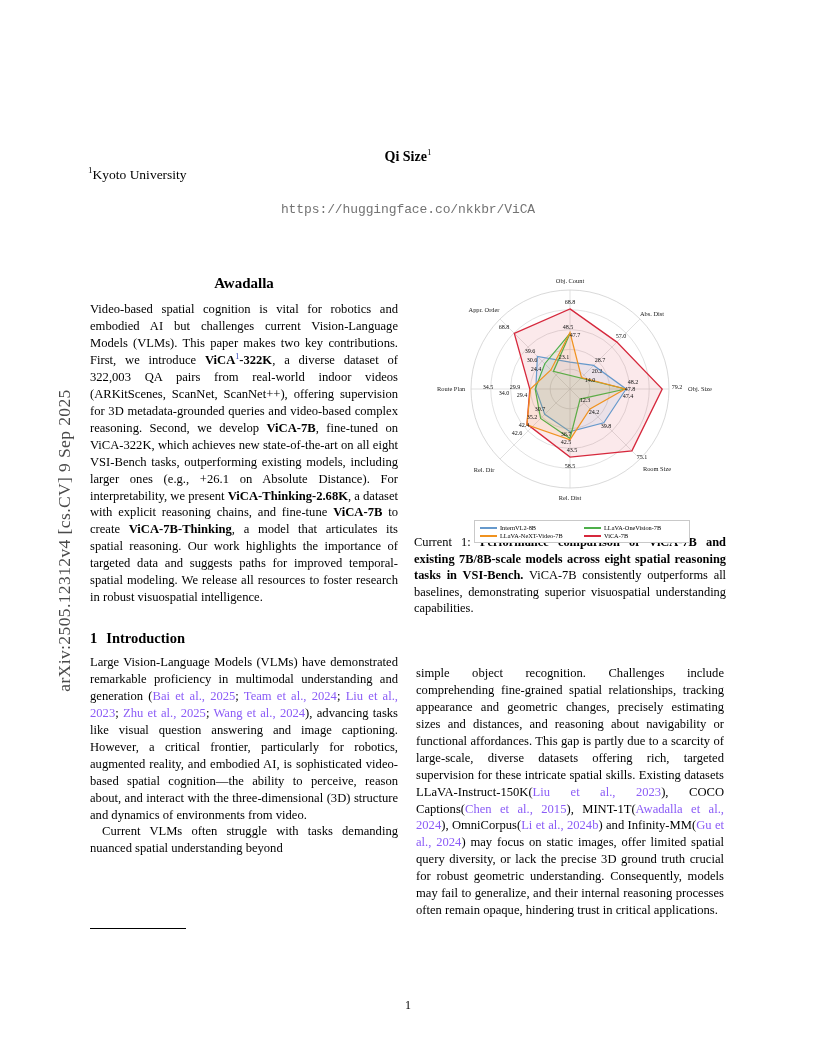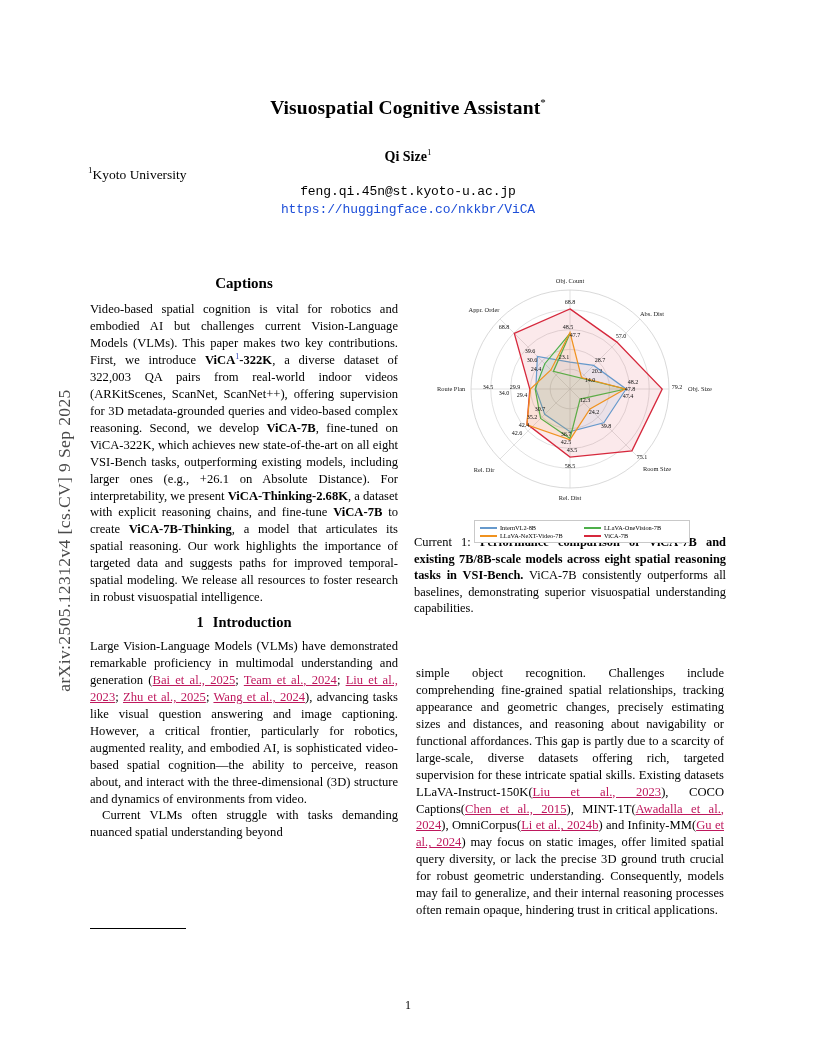--- a/index.html
+++ b/index.html
@@ -72,21 +72,21 @@
     font-size: 13px;
     letter-spacing: -0.1px;
   }
   .url {
     position: absolute;
     left: 88px; top: 202px;
     width: 640px;
     text-align: center;
     font-family: "Liberation Mono", monospace;
     font-size: 13px;
-    color: #1d4ed8;
+    color: #737373;
     letter-spacing: -0.1px;
   }
 
   
   .col-left {
     position: absolute;
     left: 90px; top: 275px;
     width: 308px;
   }
   .col-right {
@@ -107,26 +107,25 @@
     line-height: 1.345;
     text-align: justify;
     text-justify: inter-word;
     hyphens: none;
   }
   p.indent { text-indent: 12px; }
 
   .sec-head {
     font-size: 14.5px;
     font-weight: bold;
-    margin: 8px 0 7px 0;
-    text-align: center;
+    margin: 24px 0 7px 0;
   }
   .sec-head .num { margin-right: 9px; }
 
-  .cite { color: #be185d; text-decoration: underline; }
+  .cite { color: #8b5cf6; }
   .bold { font-weight: bold; }
 
   
   .figure {
     position: absolute;
     left: 414px; top: 272px;
     width: 312px;
   }
   .fig-caption {
     margin-top: 6px;
@@ -193,34 +192,30 @@
     white-space: nowrap;
   }
 </style>
 </head>
 <body>
 
 <div class="page">
 
   <div class="arxiv-stamp">arXiv:2505.12312v4  [cs.CV]  9 Sep 2025</div>
 
-  <div class="title">
-    <span>Visuospatial Cognitive Assistant</span><sup>*</sup>
-  </div>
   <div class="author">
     <span>Qi Size</span><sup>1</sup>
   </div>
   <div class="affil">
     <sup>1</sup><span>Kyoto University</span>
   </div>
-  <div class="email">feng.qi.45n@st.kyoto-u.ac.jp</div>
   <div class="url">https://huggingface.co/nkkbr/ViCA</div>
 
   <div class="col-left">
-    <div class="sec-abstract-head">Captions</div>
+    <div class="sec-abstract-head">Awadalla</div>
     <p class="body">Video-based spatial cognition is vital for robotics and embodied AI but challenges current Vision-Language Models (VLMs). This paper makes two key contributions. First, we introduce <span class="bold">ViCA<sup style="font-weight:normal;color:#2b3fb5;font-size:8px;">1</sup>-322K</span>, a diverse dataset of 322,003 QA pairs from real-world indoor videos (ARKitScenes, ScanNet, ScanNet++), offering supervision for 3D metadata-grounded queries and video-based complex reasoning. Second, we develop <span class="bold">ViCA-7B</span>, fine-tuned on ViCA-322K, which achieves new state-of-the-art on all eight VSI-Bench tasks, outperforming existing models, including larger ones (e.g., +26.1 on Absolute Distance). For interpretability, we present <span class="bold">ViCA-Thinking-2.68K</span>, a dataset with explicit reasoning chains, and fine-tune <span class="bold">ViCA-7B</span> to create <span class="bold">ViCA-7B-Thinking</span>, a model that articulates its spatial reasoning. Our work highlights the importance of targeted data and suggests paths for improved temporal-spatial modeling. We release all resources to foster research in robust visuospatial intelligence.</p>
 
     <div class="sec-head">
       <span class="num">1</span><span>Introduction</span>
     </div>
 
     <p class="body"><span>Large Vision-Language Models (VLMs) have demonstrated remarkable proficiency in multimodal understanding and generation (</span><span class="cite">Bai et al., 2025</span><span>; </span><span class="cite">Team et al., 2024</span><span>; </span><span class="cite">Liu et al., 2023</span><span>; </span><span class="cite">Zhu et al., 2025</span><span>; </span><span class="cite">Wang et al., 2024</span><span>), advancing tasks like visual question answering and image captioning. However, a critical frontier, particularly for robotics, augmented reality, and embodied AI, is sophisticated video-based spatial cognition—the ability to perceive, reason about, and interact with the three-dimensional (3D) structure and dynamics of environments from video.</span></p>
 
     <p class="body indent"><span>Current VLMs often struggle with tasks demanding nuanced spatial understanding beyond</span></p>
   </div>

